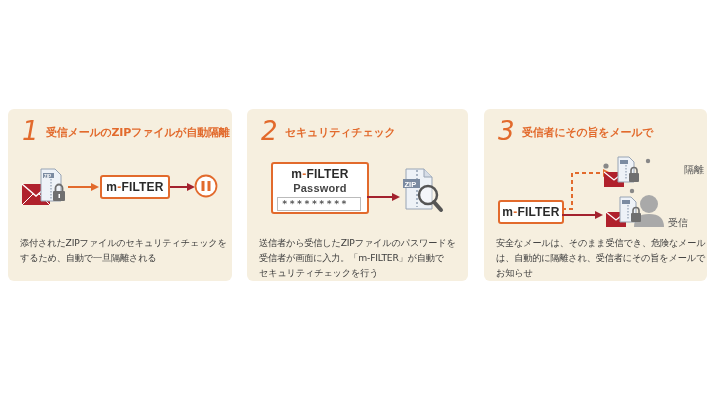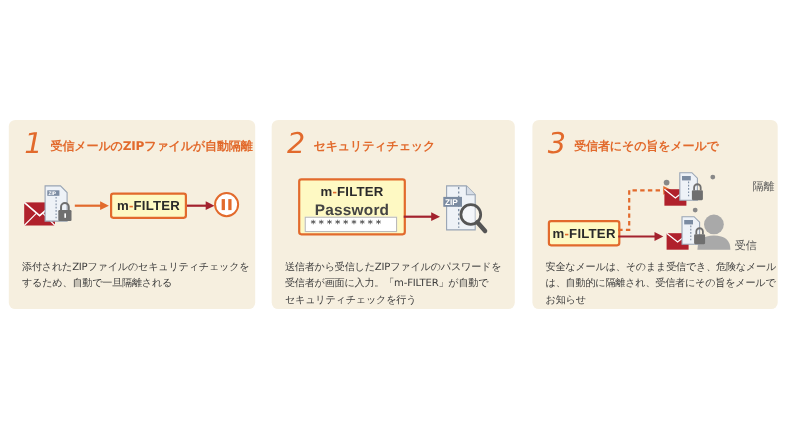--- a/index.html
+++ b/index.html
@@ -8,26 +8,26 @@
   .panel { position:absolute; top:109px; height:172px; background:#f6efdf; border-radius:6px; }
   .p1 { left:8px; width:224px; }
   .p2 { left:247px; width:221px; }
   .p3 { left:484px; width:223px; }
   .step-num { position:absolute; top:6px; left:14px; font-family:"DejaVu Sans", sans-serif;
               font-size:26px; font-style:italic; font-weight:300; color:#e26a2c; line-height:32px; }
   .step-title { position:absolute; top:16px; left:38px; font-size:11px; font-weight:bold; color:#e26a2c;
                 white-space:nowrap; letter-spacing:-0.2px; }
   .desc { position:absolute; left:12px; font-size:9.2px; line-height:15px; color:#3c3c3c;
           white-space:pre-line; letter-spacing:-0.2px; }
-  .mf-box { position:absolute; background:#fef9c3; border:2px solid #e26a2c; border-radius:3px;
+  .mf-box { position:absolute; background:#ffffff; border:2px solid #e26a2c; border-radius:3px;
             display:flex; align-items:center; justify-content:center; font-weight:bold;
             font-family:"Liberation Sans", sans-serif; font-size:12px; color:#2a2a2a; letter-spacing:0.2px; }
   .mf-box .dash { color:#e26a2c; }
   .svg-abs { position:absolute; overflow:visible; }
-  .pw-label { font-family:"Liberation Sans", sans-serif; font-size:14px; color:#444;text-align:right; }
+  .pw-label { font-family:"Liberation Sans", sans-serif; font-size:11px; color:#444;text-align:right; }
   .pw-field { position:absolute; border:1px solid #bbb; background:#fff; font-size:9px; color:#555;
               letter-spacing:2px; padding-left:4px; line-height:12px; font-family:"DejaVu Sans Mono", monospace; }
   .side-label { position:absolute; font-size:10px; color:#555; }
 </style>
 </head>
 <body>
 
 <div class="panel p1">
   <div class="step-num">1</div>
   <div class="step-title">受信メールのZIPファイルが自動隔離</div>

